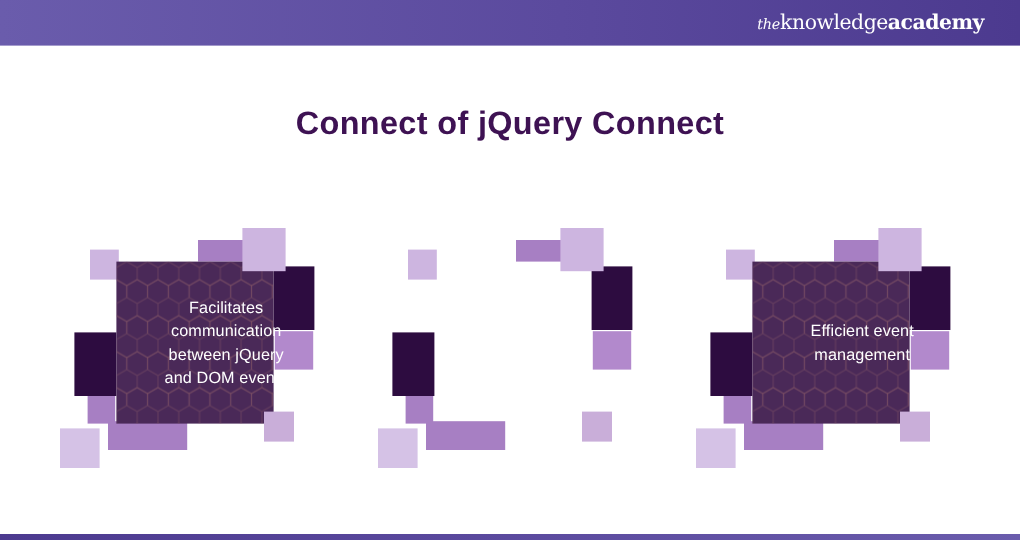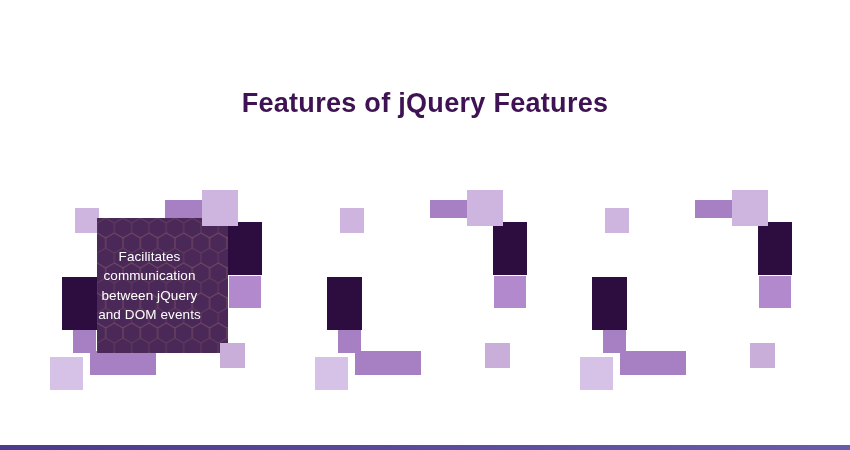--- a/index.html
+++ b/index.html
@@ -52,30 +52,35 @@
   .bottom-right-light {left:170px;top:158px;width:25px;height:25px;z-index:3;}
   .main-square{
     position:absolute;left:47px;top:33px;width:131px;height:135px;
     background:#4a2958;z-index:2;
   }
   .hex-pattern{position:absolute;left:0;top:0;width:131px;height:135px;display:block;}
   .card-text{
     position:absolute;left:0;top:0;width:105px;height:135px;
     display:flex;align-items:center;justify-content:center;text-align:center;
     color:#ffffff;font-size:13.5px;line-height:19.5px;font-weight:500;
-    white-space:pre-line;letter-spacing:0.1px;
+    white-space:pre-line;letter-spacing:0.1px;padding-left:39px;
   }
 </style>
 </head>
 <body>
 
 <div class="canvas">
 
+  <div class="header-bar">
+    <div class="logo">
+      <span class="the">the</span><span class="knowledge">knowledge</span><span class="academy">academy</span>
+    </div>
+  </div>
 
-  <div class="page-title">Features of jQuery Features</div>
+  <div class="page-title">Connect of jQuery Connect</div>
 
   <div class="card card-1">
     <div class="sq med   top-mid-rect"></div>
     <div class="sq light top-left-light"></div>
     <div class="sq dark  left-dark-rect"></div>
     <div class="sq med   left-med-square"></div>
     <div class="sq med   bottom-med-rect"></div>
     <div class="sq light2 bottom-left-light"></div>
     <div class="sq dark  right-dark-rect"></div>
     <div class="sq med2  right-med-square"></div>
@@ -116,18 +121,34 @@
 
   <div class="card card-3">
     <div class="sq med   top-mid-rect"></div>
     <div class="sq light top-left-light"></div>
     <div class="sq dark  left-dark-rect"></div>
     <div class="sq med   left-med-square"></div>
     <div class="sq med   bottom-med-rect"></div>
     <div class="sq light2 bottom-left-light"></div>
     <div class="sq dark  right-dark-rect"></div>
     <div class="sq med2  right-med-square"></div>
+    <div class="main-square">
+      <svg class="hex-pattern" width="131" height="135" xmlns="http://www.w3.org/2000/svg">
+        <defs>
+          <pattern id="hex3" width="17.32" height="30" patternUnits="userSpaceOnUse">
+            <g fill="none" stroke="#8a5a66" stroke-opacity="0.38" stroke-width="1">
+              <path d="M8.66 0 L17.32 5 L17.32 15 L8.66 20 L0 15 L0 5 Z"></path>
+              <path d="M0 15 L8.66 20 L8.66 30 L0 35 L-8.66 30 L-8.66 20 Z"></path>
+              <path d="M17.32 15 L25.98 20 L25.98 30 L17.32 35 L8.66 30 L8.66 20 Z"></path>
+            </g>
+          </pattern>
+        </defs>
+        <rect width="131" height="135" fill="url(#hex3)"></rect>
+      </svg>
+      <div class="card-text">Efficient event
+management</div>
+    </div>
     <div class="sq light  top-right-light"></div>
     <div class="sq light3 bottom-right-light"></div>
   </div>
 
   <div class="footer-bar"></div>
 </div>
 
 </body></html>

